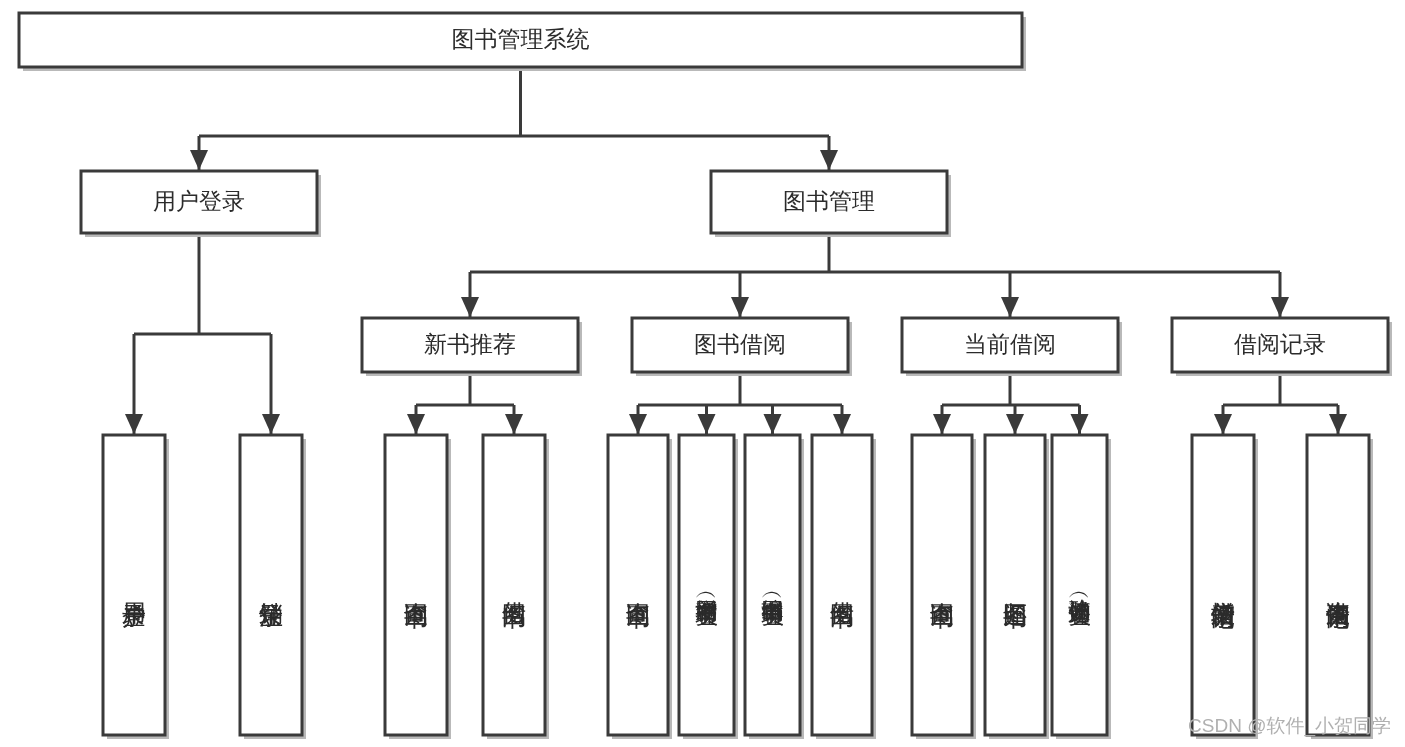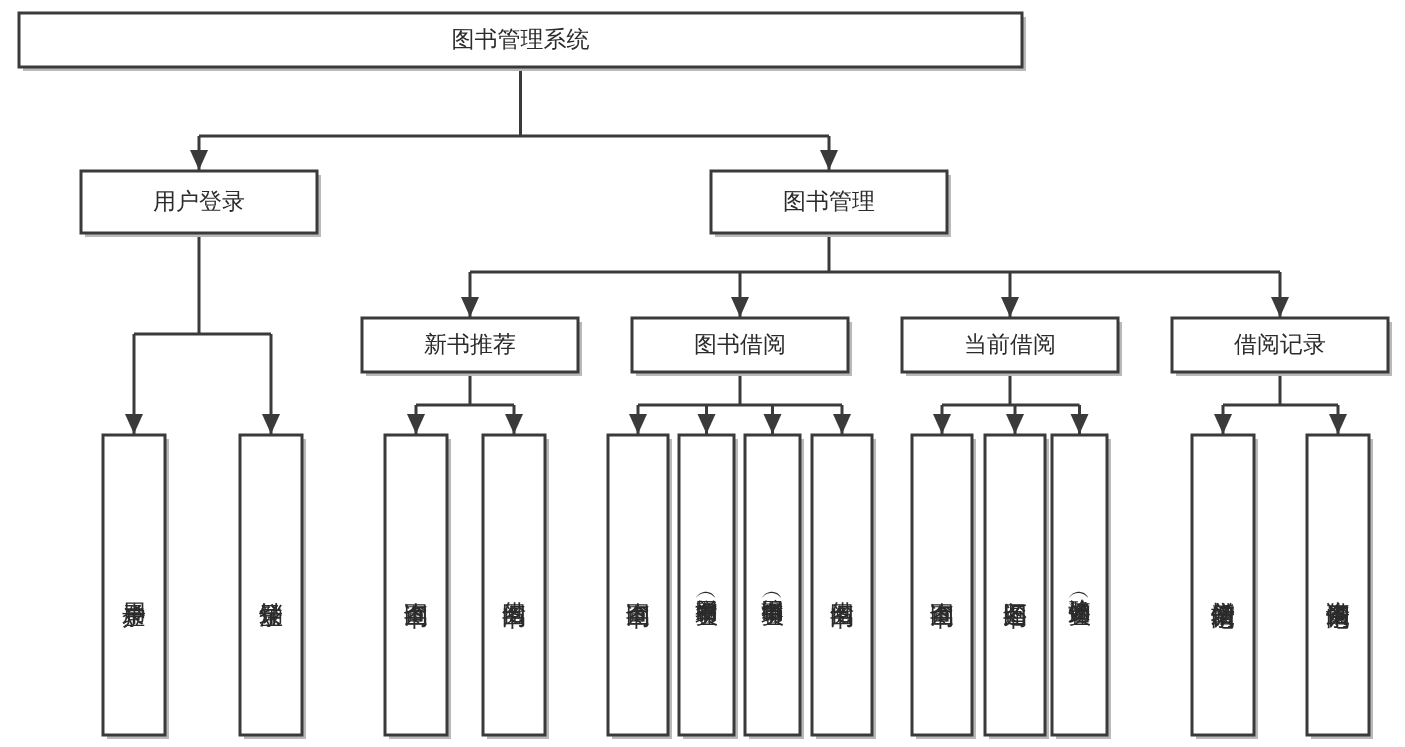--- a/index.html
+++ b/index.html
@@ -200,13 +200,14 @@
       <div class="vlabel" style="left: 608px; top: 435px; width: 60px; height: 300px;">查询图书</div>
       <div class="vlabel" style="left: 679px; top: 435px; width: 55px; height: 300px; font-size: 22px;">新增图书（管理员）</div>
       <div class="vlabel" style="left: 745px; top: 435px; width: 55px; height: 300px; font-size: 22px;">编辑图书（管理员）</div>
       <div class="vlabel" style="left: 812px; top: 435px; width: 60px; height: 300px;">借阅图书</div>
       <div class="vlabel" style="left: 912px; top: 435px; width: 60px; height: 300px;">查询图书</div>
       <div class="vlabel" style="left: 985px; top: 435px; width: 60px; height: 300px;">归还图书</div>
       <div class="vlabel" style="left: 1052px; top: 435px; width: 55px; height: 300px; font-size: 22px;">确认归还（管理员）</div>
       <div class="vlabel" style="left: 1192px; top: 435px; width: 62px; height: 300px;">新增借阅记录</div>
       <div class="vlabel" style="left: 1307px; top: 435px; width: 62px; height: 300px;">查询借阅记录</div>
     </div>
+  <div class="watermark">CSDN @软件_小贺同学</div>
 </div>
 
 </body></html>

